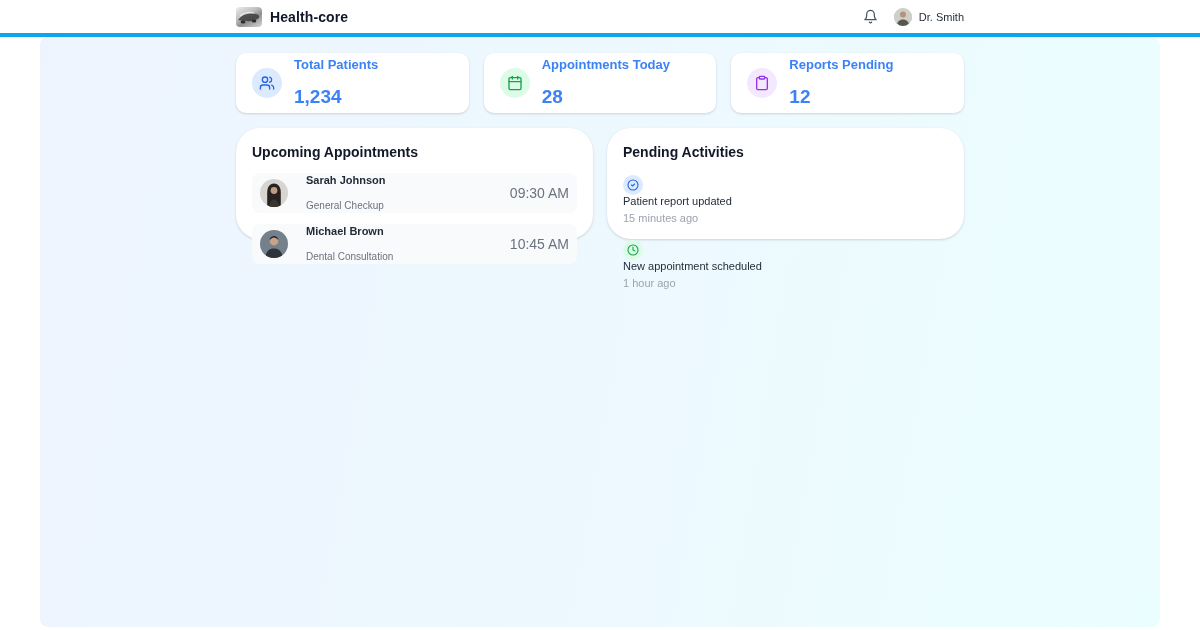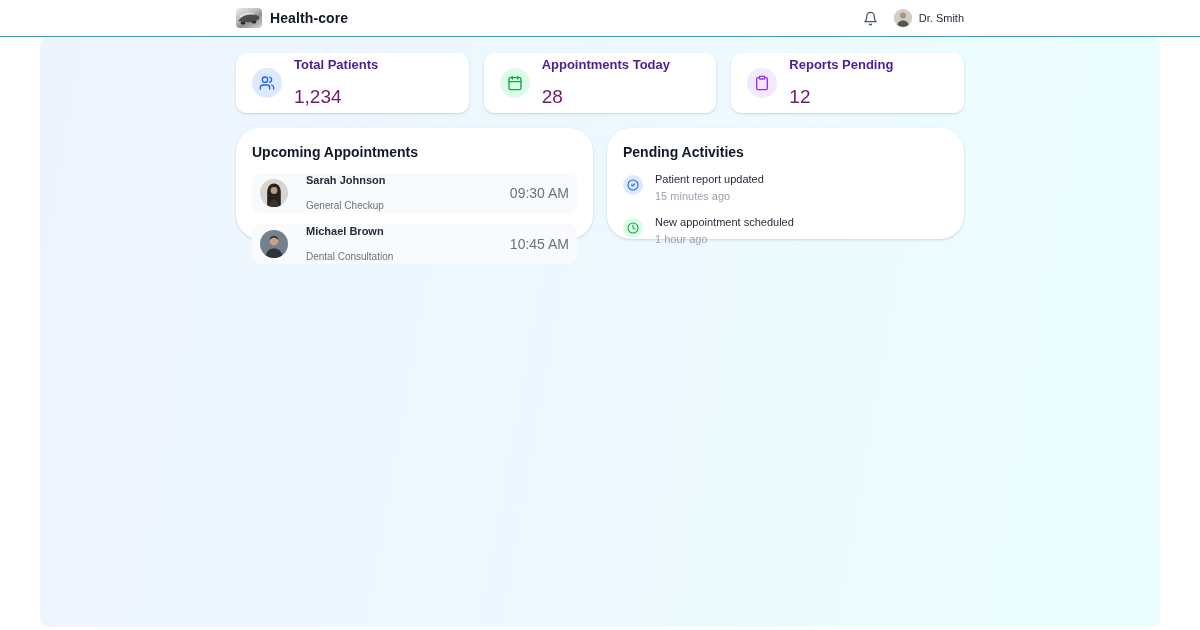--- a/index.html
+++ b/index.html
@@ -8,21 +8,21 @@
     background:#ffffff;
     font-family:"Liberation Sans", sans-serif;
     overflow:hidden;
     color:#111827;
   }
   .container { width:728px; margin:0 auto; }
 
   
   .header {
     height:37px; background:#ffffff;
-    border-bottom:1px solid #0ea5e9;
+    border-bottom:4px solid #0ea5e9;
     display:flex; align-items:center;
   }
   .header .container { display:flex; align-items:center; justify-content:space-between; }
   .brand { display:flex; align-items:center; gap:8px; cursor:pointer; }
   .logo {
     width:26px; height:20px; border-radius:4px; overflow:hidden; flex-shrink:0;
     background:linear-gradient(150deg,#ececec 0%,#bdbdbd 40%,#8f8f8f 60%,#d6d6d6 100%);
     position:relative;
   }
   .logo svg { position:absolute; inset:0; }
@@ -52,43 +52,43 @@
     display:flex; align-items:center; gap:12px;
     box-shadow:0 1px 2px rgba(16,24,40,.06), 0 1px 3px rgba(16,24,40,.10);
   }
   .stat-icon {
     width:30px; height:30px; border-radius:50%; flex-shrink:0;
     display:flex; align-items:center; justify-content:center;
   }
   .tint-blue   { background:#dbeafe; color:#2563eb; }
   .tint-green  { background:#dcfce7; color:#16a34a; }
   .tint-purple { background:#f3e8ff; color:#9333ea; }
-  .stat-label { font-size:13px; font-weight:700; color:#4c1d95; line-height:1.15; }
-  .stat-value { font-size:19px; font-weight:400; color:#701a75; line-height:1.1; margin-top:14px; }
+  .stat-label { font-size:13px; font-weight:700; color:#3b82f6; line-height:1.15; }
+  .stat-value { font-size:19px; font-weight:700; color:#3b82f6; line-height:1.1; margin-top:14px; }
 
   
   .panels { display:grid; grid-template-columns:1fr 1fr; gap:14px; }
   .panel {
     background:#fff; border-radius:24px; height:111px; padding:15px 16px;
     box-shadow:0 1px 2px rgba(16,24,40,.06), 0 1px 3px rgba(16,24,40,.10);
   }
   .panel-title { font-size:14px; font-weight:700; color:#111827; margin:1px 0 13px; }
 
   .appt-row {
     background:#f9fafb; border-radius:8px; height:40px; padding:6px 8px;
     display:flex; align-items:center; gap:18px; margin-bottom:11px; cursor:pointer;
   }
   .appt-row:last-child { margin-bottom:0; }
   .appt-avatar { width:28px; height:28px; border-radius:50%; overflow:hidden; flex-shrink:0; position:relative; }
   .appt-avatar svg { position:absolute; inset:0; }
   .appt-name { font-size:11px; font-weight:600; color:#1f2937; line-height:1.2; }
   .appt-type { font-size:10px; color:#6b7280; margin-top:13px; line-height:1.2; }
   .appt-time { margin-left:auto; font-size:14px; color:#6b7280;padding-left:36px; }
 
-  .act-item { display:flex; align-items:flex-start; gap:12px; margin-bottom:13px; }
+  .act-item { display:flex; align-items:flex-start; margin-bottom:13px;flex-direction:column; }
   .act-icon {
     width:20px; height:20px; border-radius:50%; flex-shrink:0; margin-top:2px;
     display:flex; align-items:center; justify-content:center;
   }
   .act-text { font-size:11px; font-weight:500; color:#1f2937; line-height:1.25; }
   .act-time { font-size:11px; color:#9ca3af; margin-top:3px; line-height:1.2; }
 </style>
 </head>
 <body>
 

